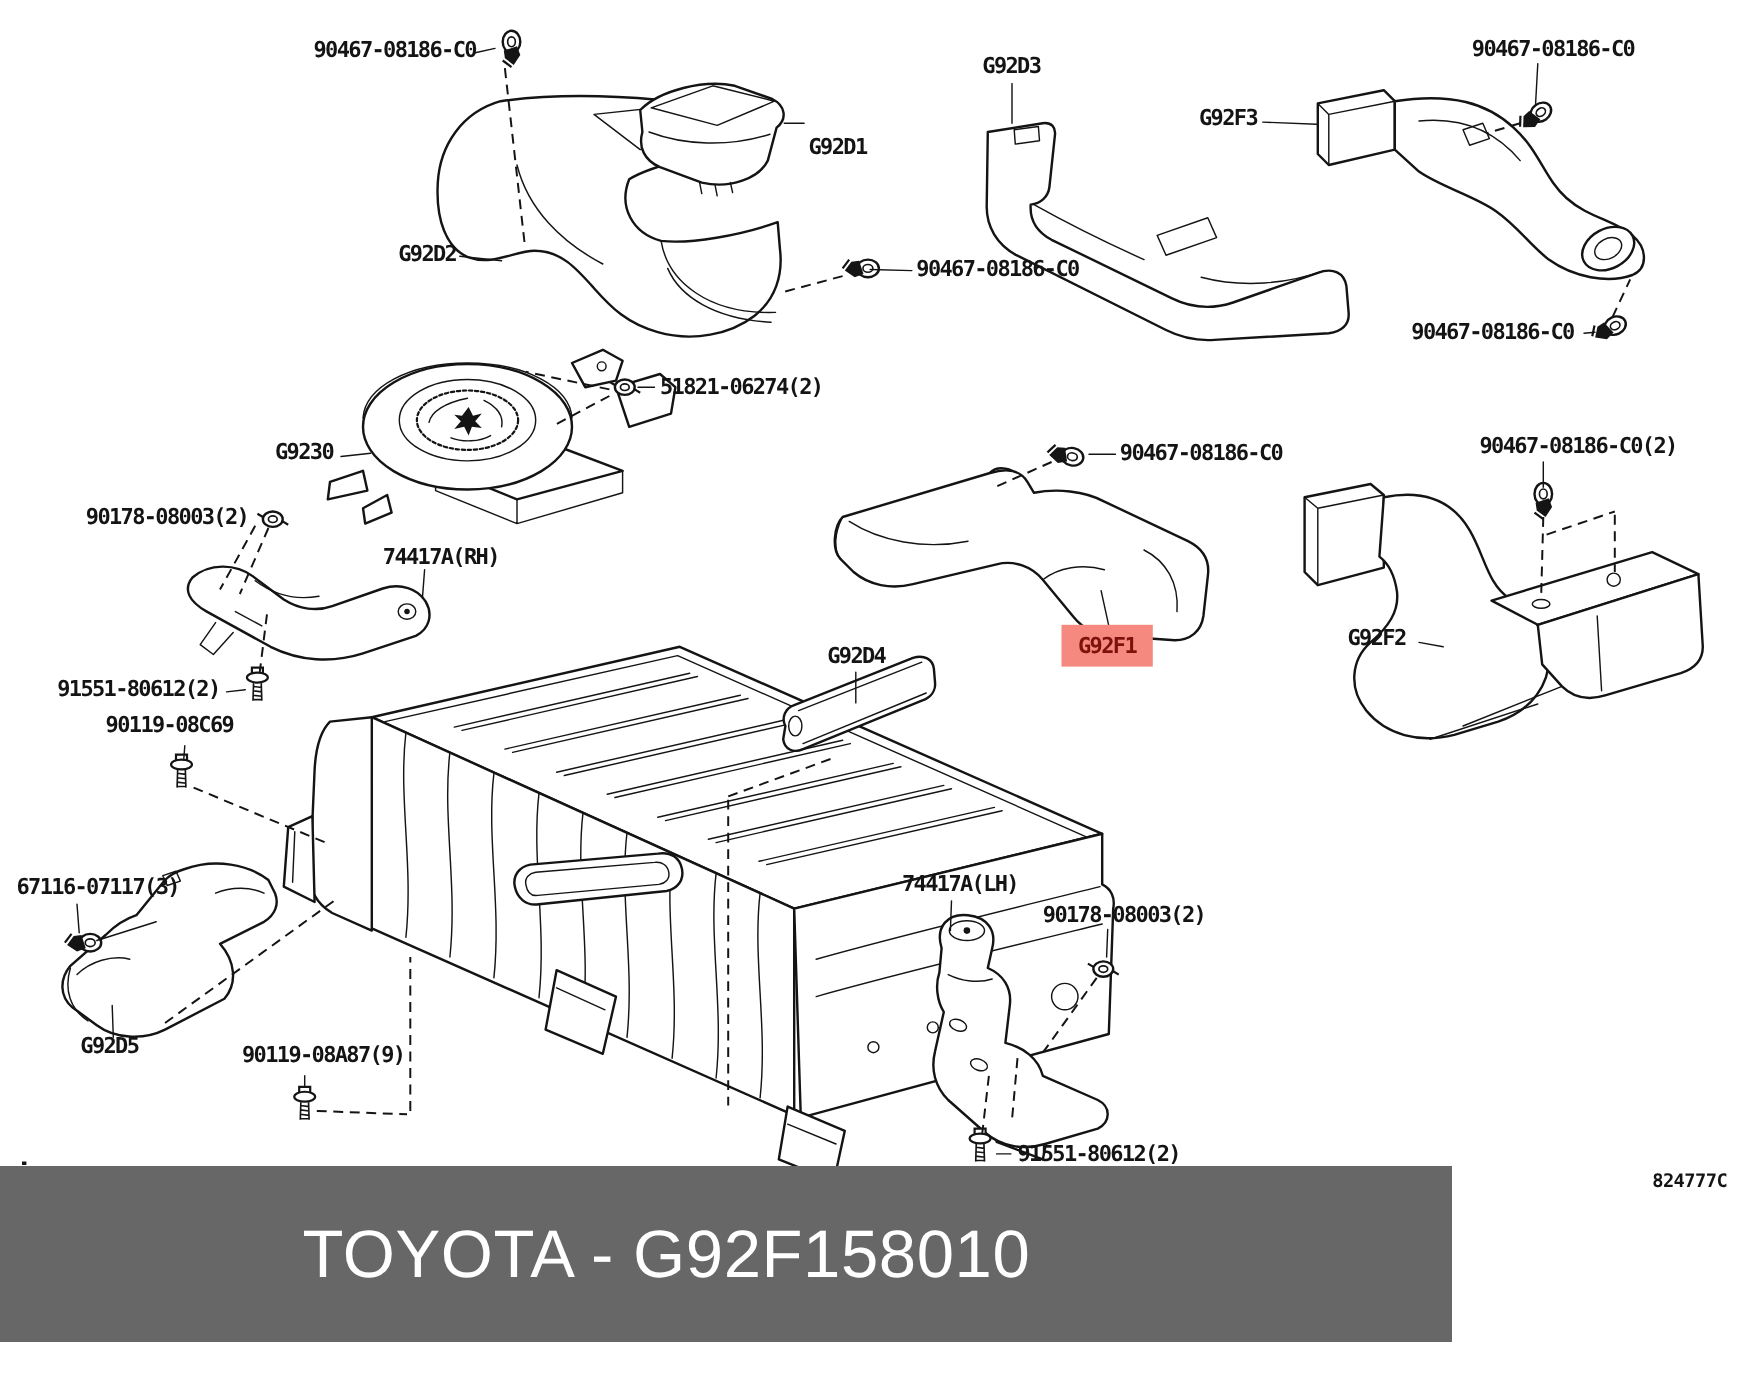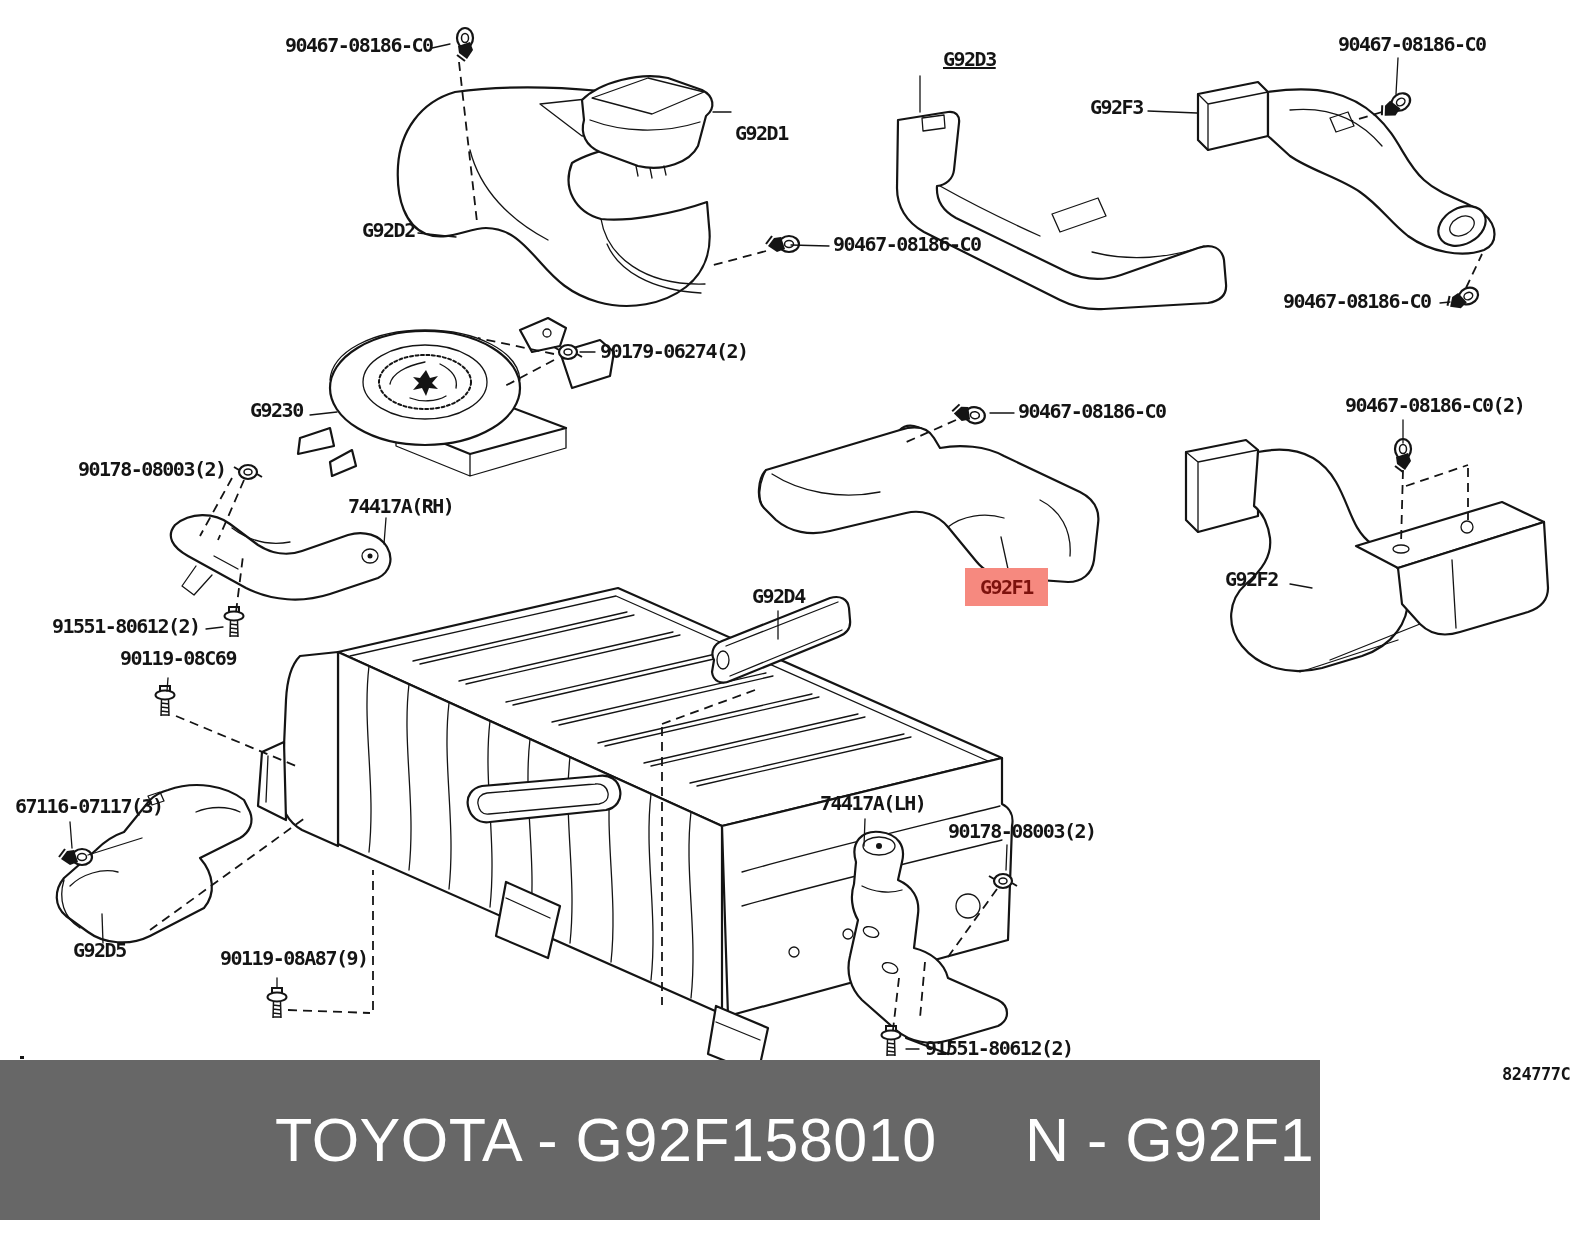--- a/index.html
+++ b/index.html
@@ -289,44 +289,43 @@
     <path class="dsh" d="M755,690 L662,724 M662,727 L662,1005"></path>
   </g>
 
   <path d="M22,1056 L22,1088" stroke="#141414" stroke-width="4" stroke-dasharray="3 2.5"></path>
 </svg>
 
 <div id="label-layer">
       <div class="plabel" style="left: 285px; top: 35px;">90467-08186-C0</div>
       <div class="plabel" style="left: 735px; top: 99px; margin-top: 24px;">G92D1</div>
       <div class="plabel" style="left: 362px; top: 220px;">G92D2</div>
-      <div class="plabel" style="left: 943px; top: 49px; text-decoration: underline;">G92D3</div>
+      <div class="plabel" style="left: 893px; top: 49px;">G92D3</div>
       <div class="plabel" style="left: 833px; top: 234px;">90467-08186-C0</div>
       <div class="plabel" style="left: 1090px; top: 97px;">G92F3</div>
       <div class="plabel" style="left: 1338px; top: 34px;">90467-08186-C0</div>
       <div class="plabel" style="left: 1283px; top: 291px;">90467-08186-C0</div>
-      <div class="plabel" style="left: 600px; top: 341px;">90179-06274(2)</div>
+      <div class="plabel" style="left: 600px; top: 341px;">51821-06274(2)</div>
       <div class="plabel" style="left: 250px; top: 400px;">G9230</div>
       <div class="plabel" style="left: 78px; top: 459px;">90178-08003(2)</div>
       <div class="plabel" style="left: 348px; top: 496px;">74417A(RH)</div>
       <div class="plabel" style="left: 1018px; top: 401px;">90467-08186-C0</div>
       <div class="plabel" style="left: 1345px; top: 395px;">90467-08186-C0(2)</div>
       <div class="plabel hl" style="left: 965px; top: 568px;">G92F1</div>
       <div class="plabel" style="left: 1225px; top: 569px;">G92F2</div>
       <div class="plabel" style="left: 52px; top: 616px;">91551-80612(2)</div>
       <div class="plabel" style="left: 752px; top: 586px;">G92D4</div>
-      <div class="plabel" style="left: 120px; top: 648px;">90119-08C69</div>
+      <div class="plabel" style="left: 96px; top: 648px;">90119-08C69</div>
       <div class="plabel" style="left: 15px; top: 796px;">67116-07117(3)</div>
       <div class="plabel" style="left: 73px; top: 940px;">G92D5</div>
       <div class="plabel" style="left: 220px; top: 948px;">90119-08A87(9)</div>
       <div class="plabel" style="left: 820px; top: 793px;">74417A(LH)</div>
       <div class="plabel" style="left: 948px; top: 821px;">90178-08003(2)</div>
       <div class="plabel" style="left: 925px; top: 1038px;">91551-80612(2)</div>
     </div>
 
 <div class="docnum">824777C</div>
 
 <div class="footer">
   <span class="fl">TOYOTA - G92F158010</span>
-  <span class="fr">N - G92F1</span>
 </div>
 
 </div>
 
 </body></html>

